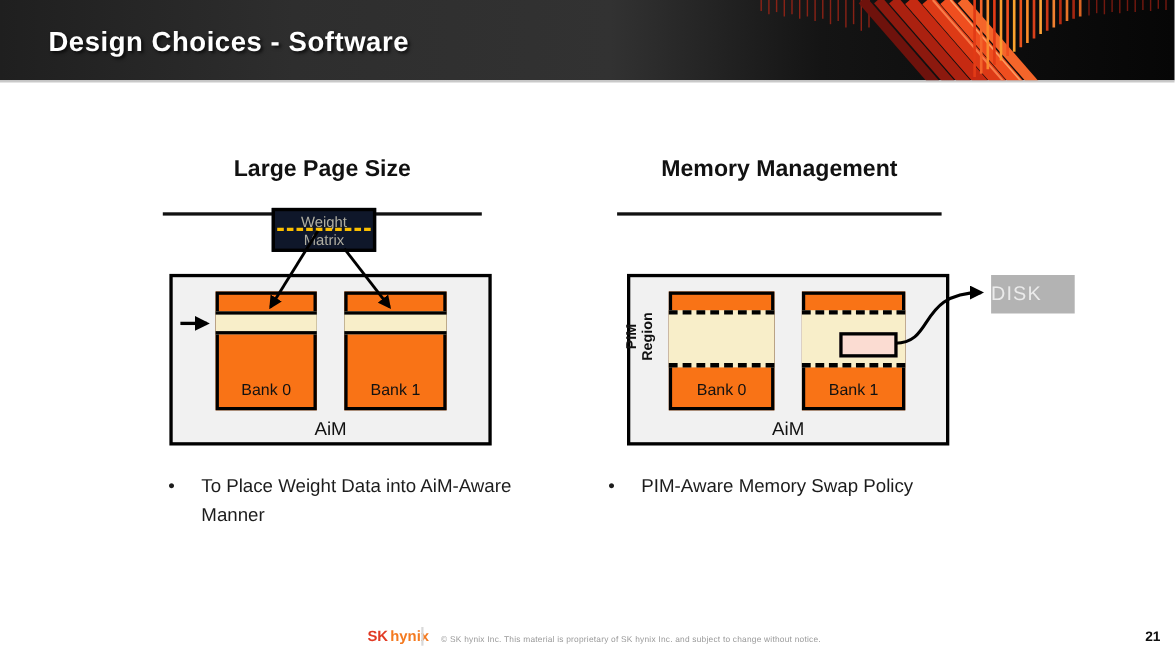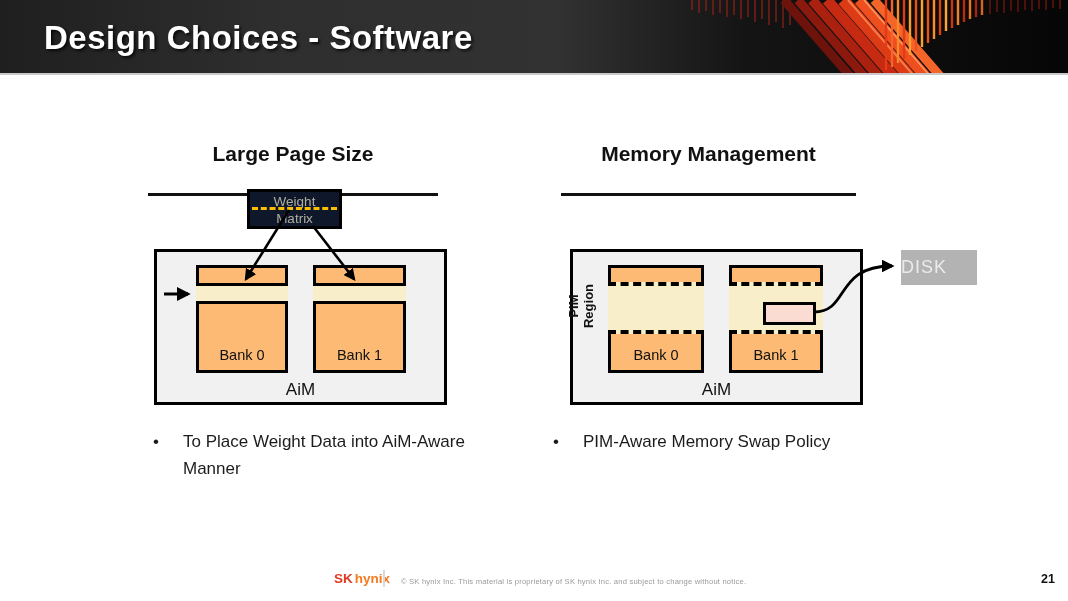--- a/index.html
+++ b/index.html
@@ -9,21 +9,21 @@
   }
 
   
   .header {
     position:absolute; left:0; top:0; width:1068px; height:73px;
     background:linear-gradient(90deg,#1f1f1f 0%, #2e2e2e 25%, #323232 52%, #141414 70%, #060606 100%);
     border-bottom:2px solid #c9c9c9;
   }
   .header-title {
     position:absolute; left:44px; top:0; height:61px; line-height:76px;
-    font-size:33px; font-weight:800; color:#ffffff; letter-spacing:0.5px;
+    font-size:25px; font-weight:800; color:#ffffff; letter-spacing:0.5px;
     text-shadow:2px 2px 3px rgba(0,0,0,0.75);
   }
   .header-pattern { position:absolute; right:0; top:0; }
 
   
   .sec-heading {
     position:absolute; top:142px; text-align:center;
     font-size:21px; font-weight:800; color:#111;
     border-bottom:3px solid #111; padding-bottom:27px;
   }
@@ -35,21 +35,21 @@
     position:absolute; top:249px; width:287px; height:150px;
     background:#f1f1f1; border:3px solid #000;
   }
   .aim-box.left  { left:154px; }
   .aim-box.right { left:570px; }
   .aim-label {
     position:absolute; left:0; right:0; bottom:2px; text-align:center;
     font-size:17px; color:#111;
   }
   .bank {
-    position:absolute; top:13px; height:102px; background:#fdba74; border:3px solid #000;
+    position:absolute; top:13px; height:102px; background:#f97316; border:3px solid #000;
   }
   .bank-label {
     position:absolute; left:0; right:0; bottom:7px; text-align:center;
     font-size:14.5px; color:#111;
   }
 
   
   .aim-box.left .bank.b0 { left:39px;  width:86px; }
   .aim-box.left .bank.b1 { left:156px; width:87px; }
   .row-band {

